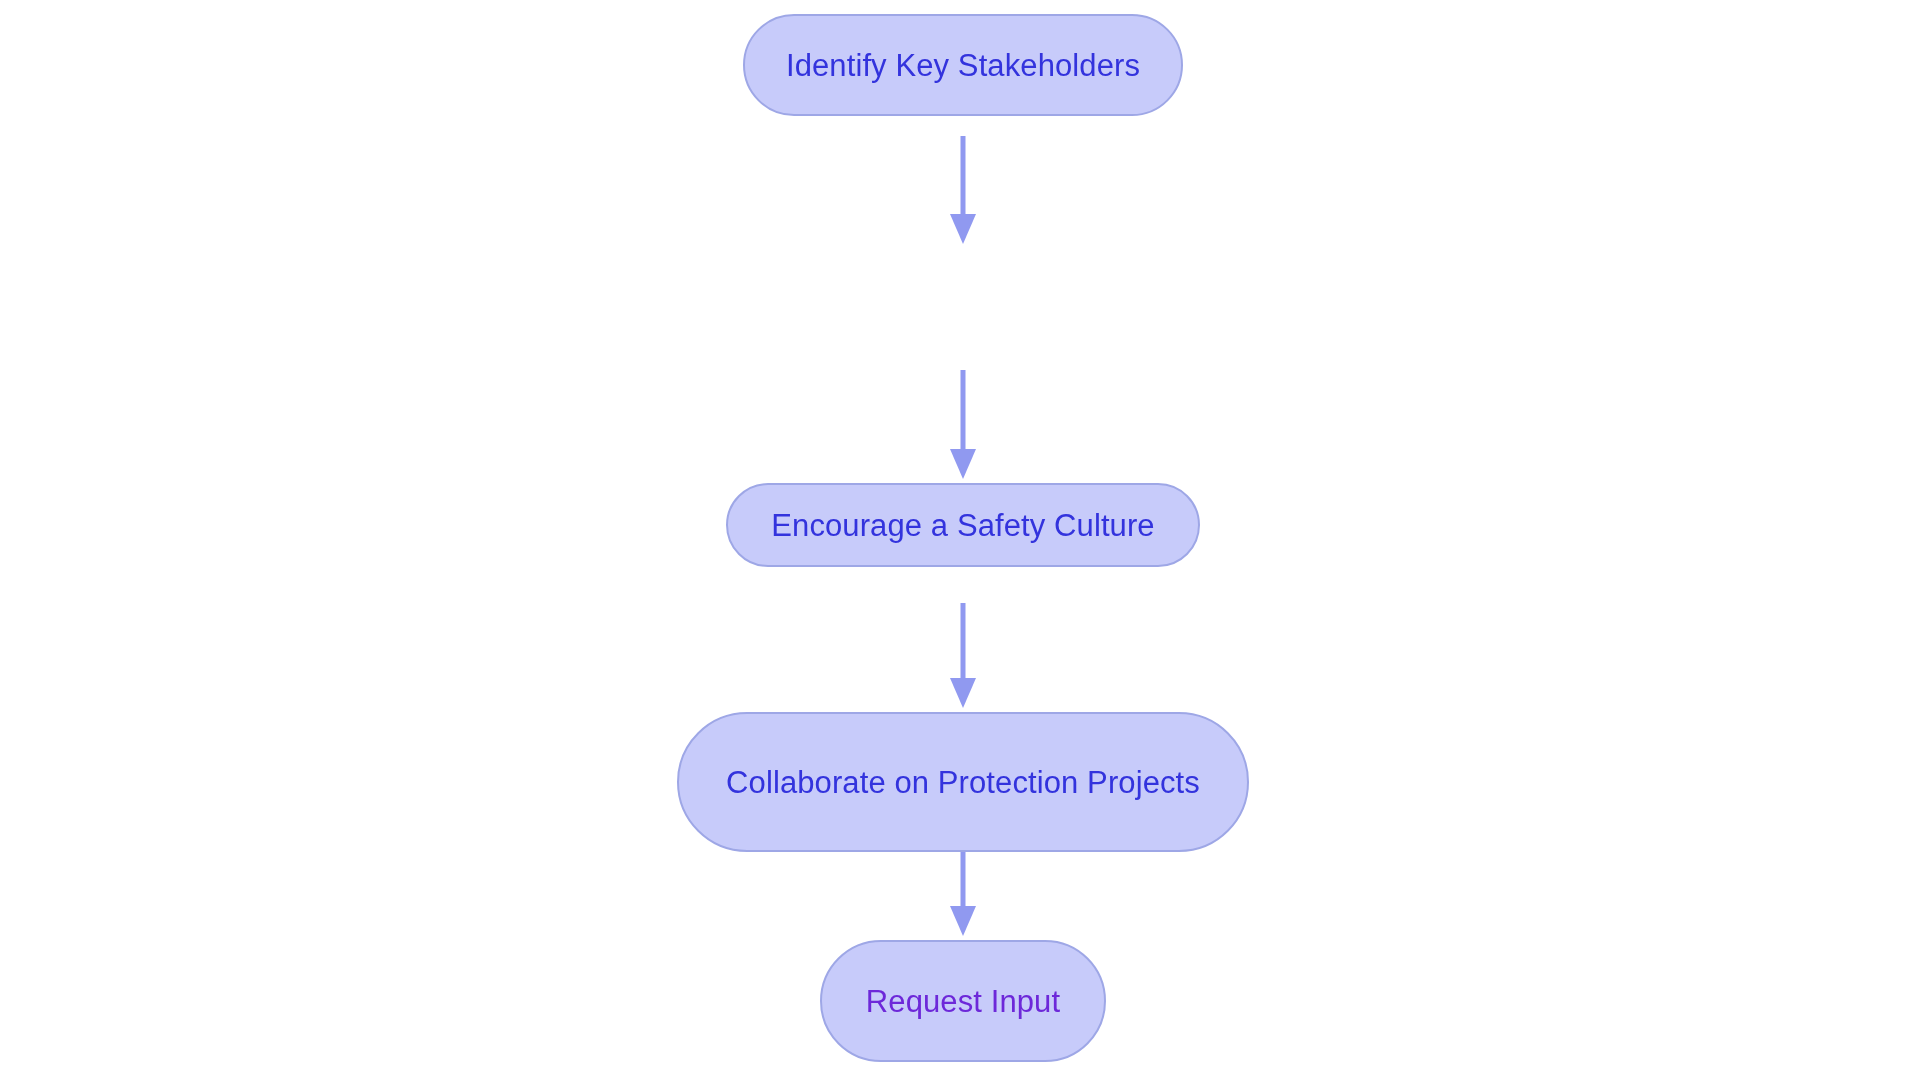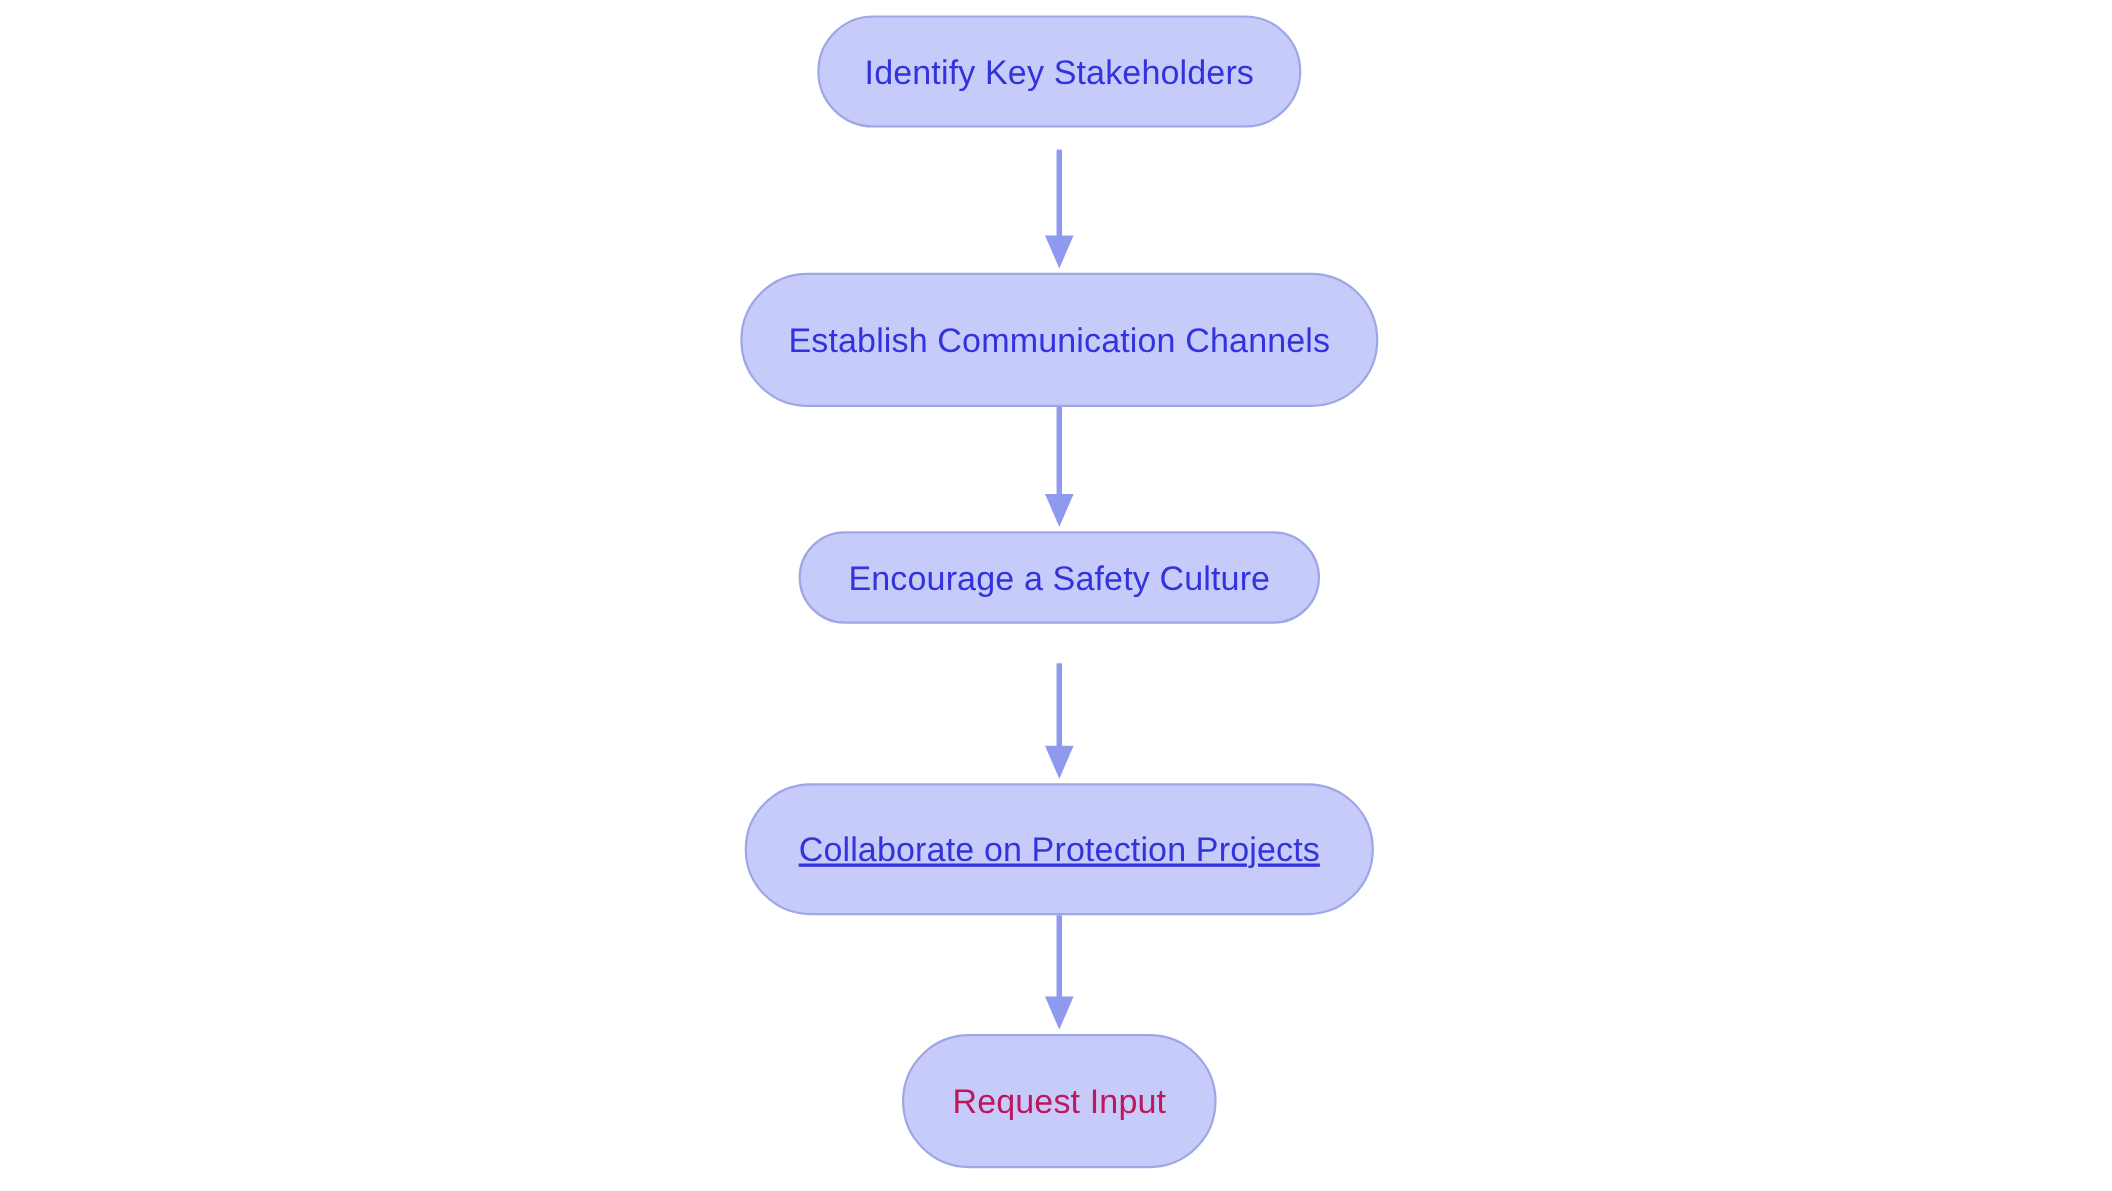--- a/index.html
+++ b/index.html
@@ -75,29 +75,26 @@
       <svg width="26" height="104" viewBox="0 0 26 104">
         <rect x="10.5" y="0" width="5" height="76" fill="#9099f0"></rect>
         <polygon points="0,74 26,74 13,104" fill="#9099f0"></polygon>
       </svg>
     </div>
 
   <div class="flow-node" style="left: 743px; top: 14px; width: 440px; height: 102px; background: rgb(199, 203, 250); border-color: rgb(158, 167, 230); color: rgb(51, 51, 221);">
     <span class="node-label">Identify Key Stakeholders</span>
   </div>
 
-  <div class="flow-node" style="left: 673px; top: 248px; width: 580px; height: 122px; background: rgb(199, 203, 250); border-color: rgb(158, 167, 230); color: rgb(51, 51, 221);">
-    <span class="node-label">Establish Communication Channels</span>
-  </div>
 
   <div class="flow-node" style="left: 726px; top: 483px; width: 474px; height: 84px; background: rgb(199, 203, 250); border-color: rgb(158, 167, 230); color: rgb(51, 51, 221);">
     <span class="node-label">Encourage a Safety Culture</span>
   </div>
 
-  <div class="flow-node" style="left: 677px; top: 712px; width: 572px; height: 120px; background: rgb(199, 203, 250); border-color: rgb(158, 167, 230); color: rgb(51, 51, 221); text-decoration: underline;">
+  <div class="flow-node" style="left: 677px; top: 712px; width: 572px; height: 140px; background: rgb(199, 203, 250); border-color: rgb(158, 167, 230); color: rgb(51, 51, 221);">
     <span class="node-label">Collaborate on Protection Projects</span>
   </div>
 
-  <div class="flow-node" style="left: 820px; top: 940px; width: 286px; height: 122px; background: rgb(199, 203, 250); border-color: rgb(158, 167, 230); color: #be185d;">
+  <div class="flow-node" style="left: 820px; top: 940px; width: 286px; height: 122px; background: rgb(199, 203, 250); border-color: rgb(158, 167, 230); color: #6d28d9;">
     <span class="node-label">Request Input</span>
   </div>
 
 </div>
 
 </body></html>

